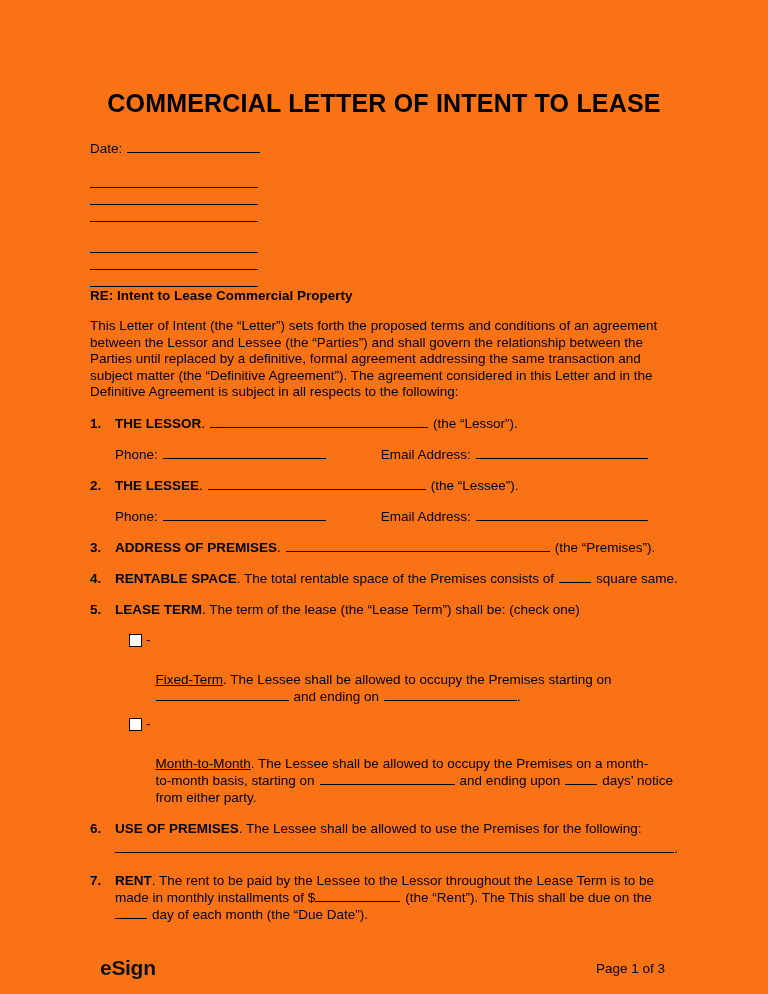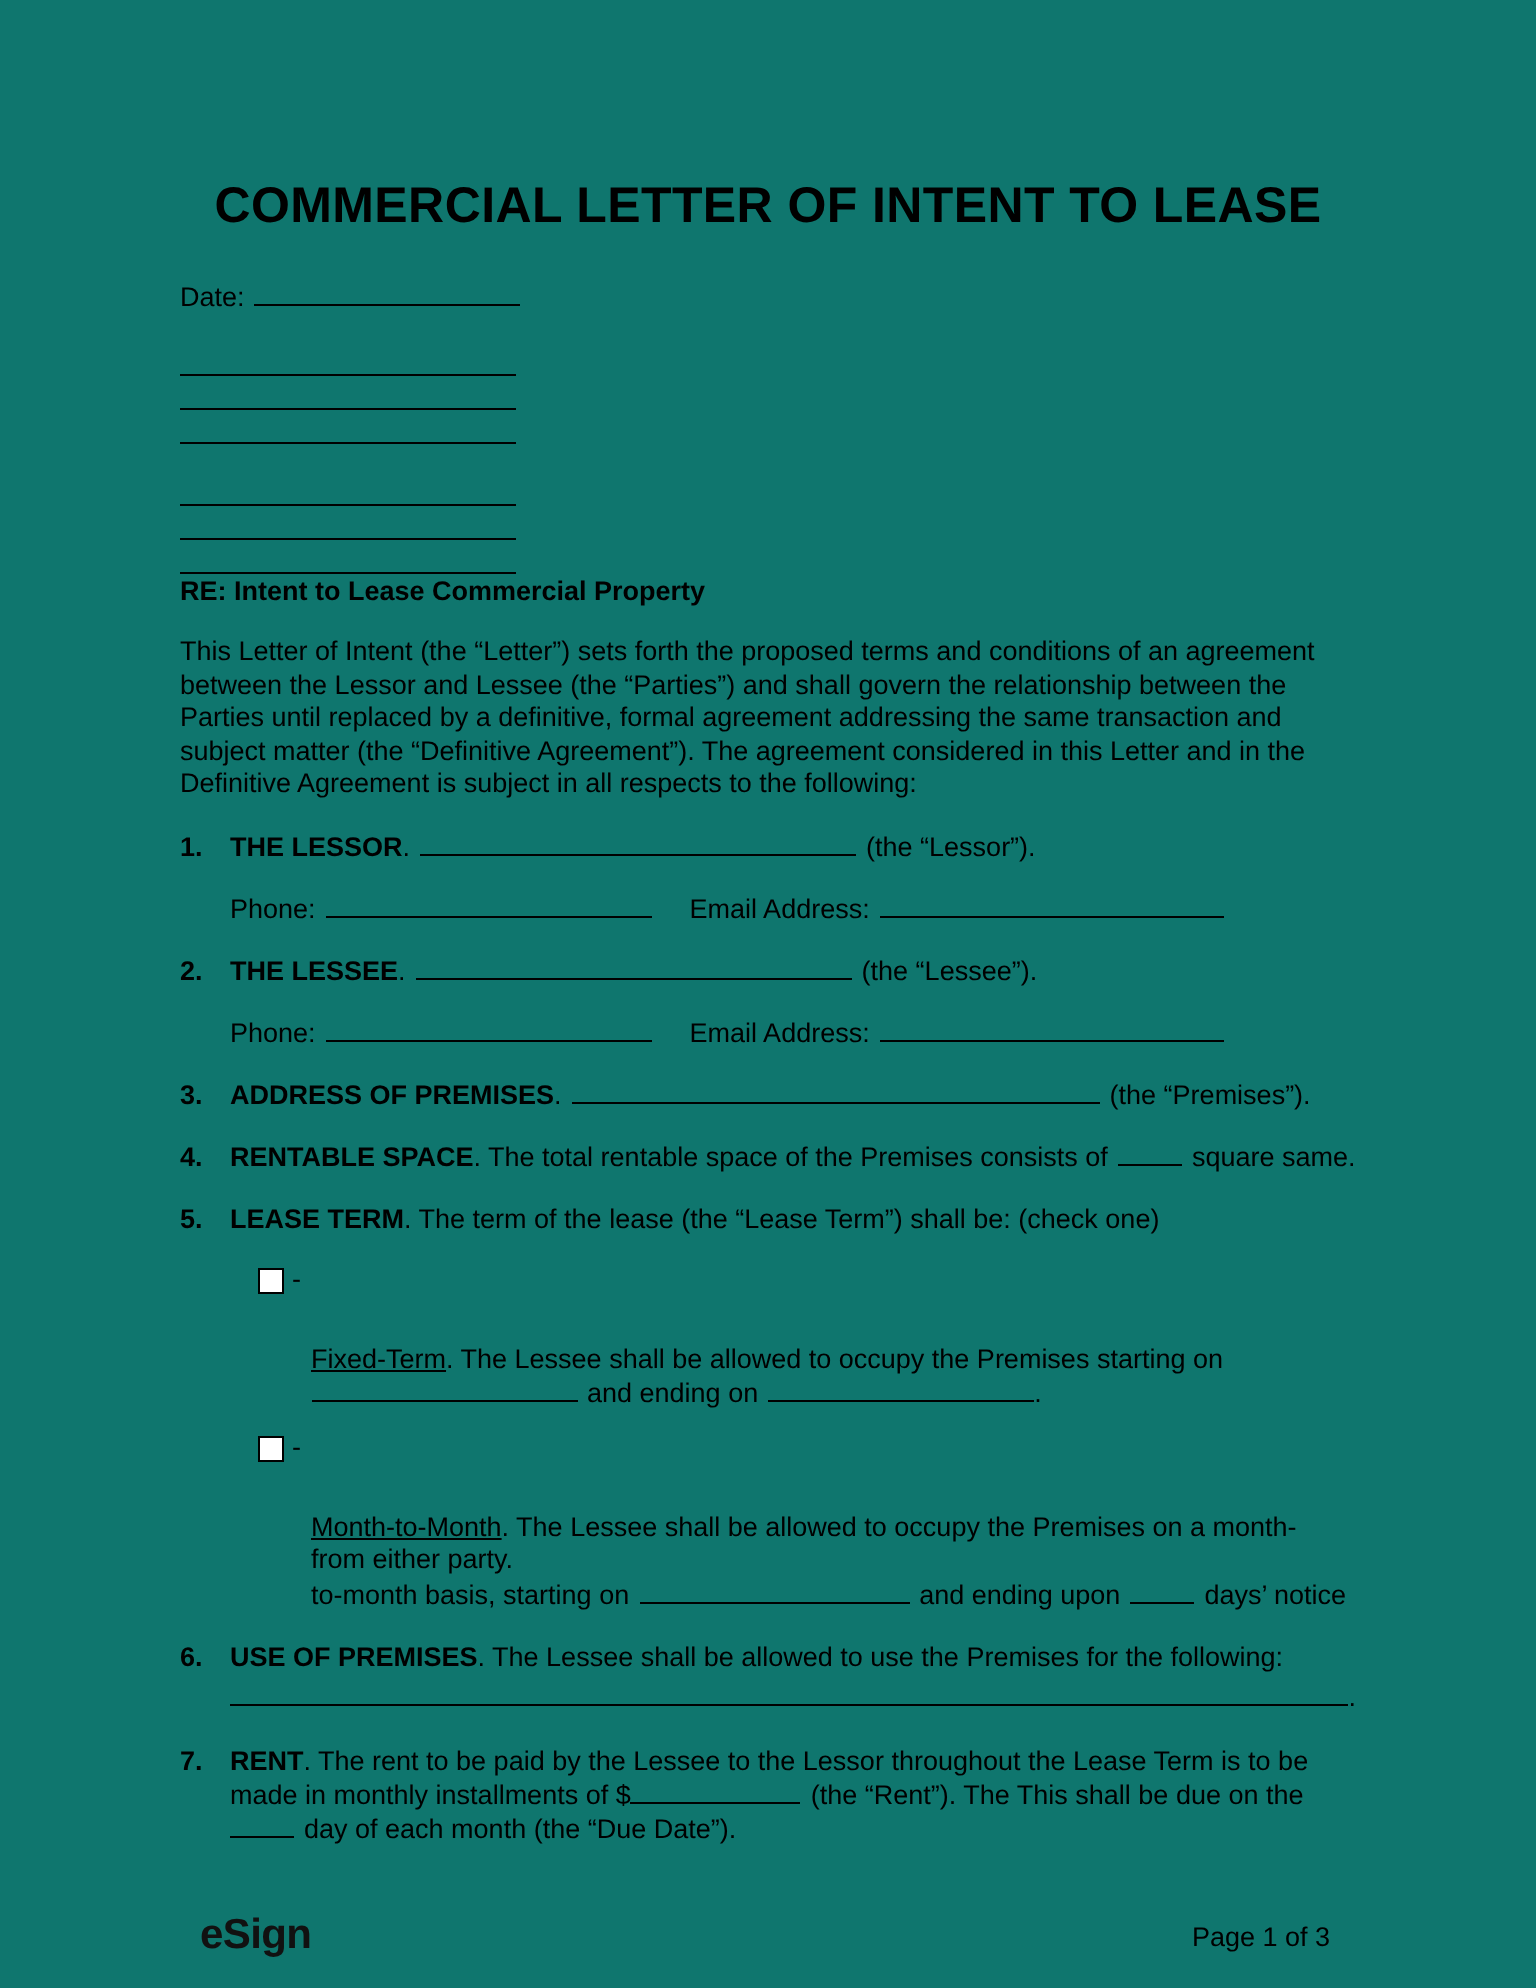--- a/index.html
+++ b/index.html
@@ -4,21 +4,21 @@
 <style>
   * { margin:0; padding:0; box-sizing:border-box; }
   html,body { background:#ffffff; }
   body {
     width:768px; height:994px;
     font-family:"Liberation Sans","DejaVu Sans",sans-serif;
     font-size:13.5px; color:#000;
   }
   .page {
     position:relative; width:768px; height:994px; overflow:hidden;
-    background:#0f766e; padding:88px 90px 0 90px;
+    background:#f97316; padding:88px 90px 0 90px;
   }
   .title {
     font-size:25px; font-weight:bold; text-align:center;
     line-height:30px; letter-spacing:0.2px;
   }
   .blank {
     display:inline-block; height:13px; margin:0 5px;
     border-bottom:1.5px solid #000; vertical-align:baseline;
   }
   .blank.ml0 { margin-left:0; }
@@ -38,21 +38,21 @@
   }
   .re-line { line-height:17px; font-weight:bold; }
   .intro { margin-top:14px; line-height:16.5px; }
   .item { display:flex; margin-top:14px; line-height:17px; }
   .item.mt16 { margin-top:16px; }
   .item .num { flex:0 0 25px; font-weight:bold; }
   .item .num.plain { font-weight:normal; }
   .item .body { flex:1; }
   .b { font-weight:bold; }
   .u { text-decoration:underline; }
-  .email-label { margin-left:14px; }
+  .email-label { margin-left:50px; }
   .option { display:flex; margin:14px 0 0 39px; line-height:16.5px; }
   .option.mt10 { margin-top:10px; }
   .checkbox {
     flex:0 0 13px; width:13px; height:13px; margin-top:2px;
     border:1.5px solid #000; background:#fff;
   }
   .dash { padding:0 5px 0 4px; }
   .opt-text { flex:1;margin-top:40px; }
   .line { display:block; white-space:nowrap; }
   .fill-line { display:flex; align-items:baseline; margin-top:3px; height:16px; }
@@ -151,24 +151,24 @@
     </div>
   </div>
 
   <div class="option mt10">
     <span class="checkbox"></span>
     <span class="dash">-</span>
     <div class="opt-text">
       <span class="line">
         <span class="u">Month-to-Month</span><span>. The Lessee shall be allowed to occupy the Premises on a month-</span>
       </span>
+      <span class="line">
+        <span>to-month basis, starting on</span><span class="blank w150"></span><span>and ending upon</span><span class="blank w30"></span><span>days’ notice</span>
+      </span>
       <span class="line">from either party.</span>
-      <span class="line">
-        <span>to-month basis, starting on</span><span class="blank w150"></span><span>and ending upon</span><span class="blank w30"></span><span>days’ notice</span>
-      </span>
     </div>
   </div>
 
   <div class="item">
     <div class="num">6.</div>
     <div class="body">
       <span class="b">USE OF PREMISES</span><span>. The Lessee shall be allowed to use the Premises for the following:</span>
       <div class="fill-line">
         <span class="blank"></span>
           <span>.</span>

